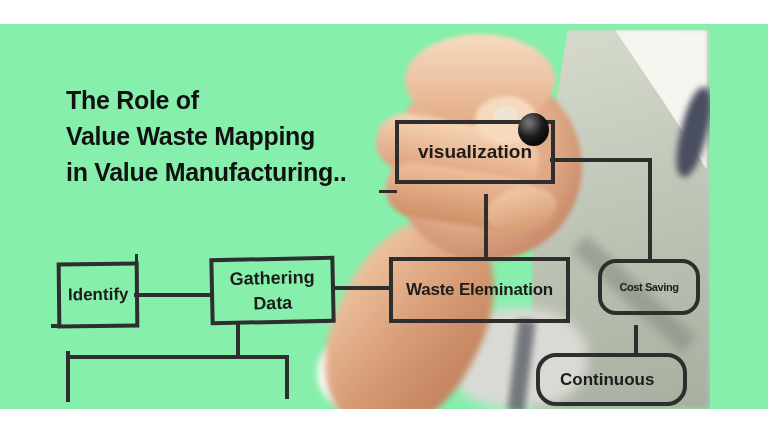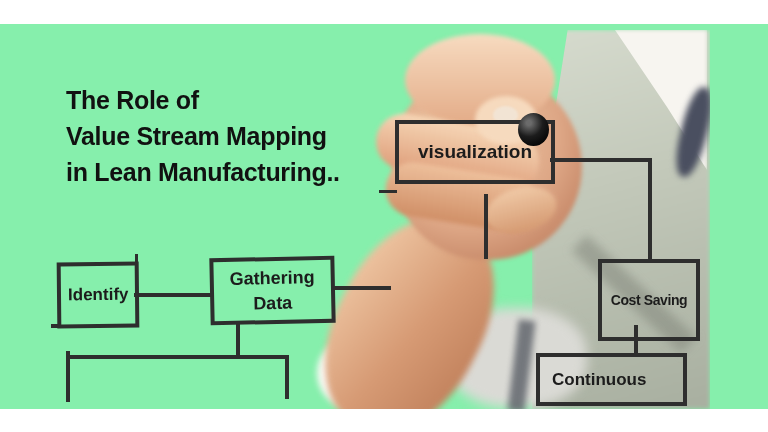--- a/index.html
+++ b/index.html
@@ -48,23 +48,23 @@
   
   .node{position:absolute;z-index:10;border:4px solid #2e2e2e;box-sizing:border-box;
     display:flex;align-items:center;justify-content:center;font-weight:700;color:#1c1c1c;
     background:transparent;white-space:nowrap;}
   .viz{left:395px;top:96px;width:160px;height:64px;font-size:19px;}
   .identify{left:57px;top:238px;width:82px;height:66px;font-size:17px;line-height:22px;
     justify-content:flex-start;padding-left:7px;transform:rotate(-.6deg);}
   .gathering{left:210px;top:233px;width:125px;height:67px;font-size:18px;line-height:25px;
     text-align:center;transform:rotate(-1.2deg);}
   .waste{left:389px;top:233px;width:181px;height:66px;font-size:17px;letter-spacing:-.2px;}
-  .cost{left:598px;top:235px;width:102px;height:82px;font-size:14px;letter-spacing:-.4px;}
+  .cost{left:598px;top:235px;width:102px;height:56px;font-size:11px;letter-spacing:-.4px;border-radius:18px;}
   .continuous{left:536px;top:329px;width:151px;height:53px;font-size:17px;line-height:23px;
-    justify-content:flex-start;padding-left:12px;}
+    justify-content:flex-start;padding-left:20px;border-radius:20px;}
   .mapbox{position:absolute;left:66px;top:331px;width:223px;height:48px;z-index:10;
     font-weight:700;color:#1c1c1c;font-size:17.5px;white-space:nowrap;}
   .mapbox .seg{position:absolute;background:#2e2e2e;}
   .map-top{left:0;top:0;width:223px;height:4px;}
   .map-left{left:0;top:-4px;width:4px;height:51px;}
   .map-right{left:219px;top:0;width:4px;height:44px;}
   .map-label{position:absolute;left:22px;top:13px;}
   .line{position:absolute;background:#2e2e2e;z-index:10;}
   .l1{left:134px;top:269px;width:80px;height:4px;}
   .l2{left:331px;top:262px;width:60px;height:4px;}
@@ -99,41 +99,44 @@
     <div class="finger2"></div>
     <div class="fingertip"></div>
     <div class="nail"></div>
     <div class="thumb"></div>
   </div>
 
   <div class="pen"></div>
 
   <h1 class="title">
     <span>The Role of</span>
-    <span>Value Stream Mapping</span>
-    <span>in Lean Manufacturing..</span>
+    <span>Value Waste Mapping</span>
+    <span>in Value Manufacturing..</span>
   </h1>
 
   <div class="node viz">
     <span>visualization</span>
   </div>
 
   <div class="node identify">
     <span>
       <span style="display:block">Identify</span>
     </span>
   </div>
 
   <div class="node gathering">
     <span>
       <span style="display:block">Gathering</span>
       <span style="display:block">Data</span>
     </span>
   </div>
 
+  <div class="node waste">
+    <span>Waste Elemination</span>
+  </div>
 
   <div class="node cost">
     <span>Cost Saving</span>
   </div>
 
   <div class="node continuous">
     <span>
       <span style="display:block">Continuous</span>
     </span>
   </div>

